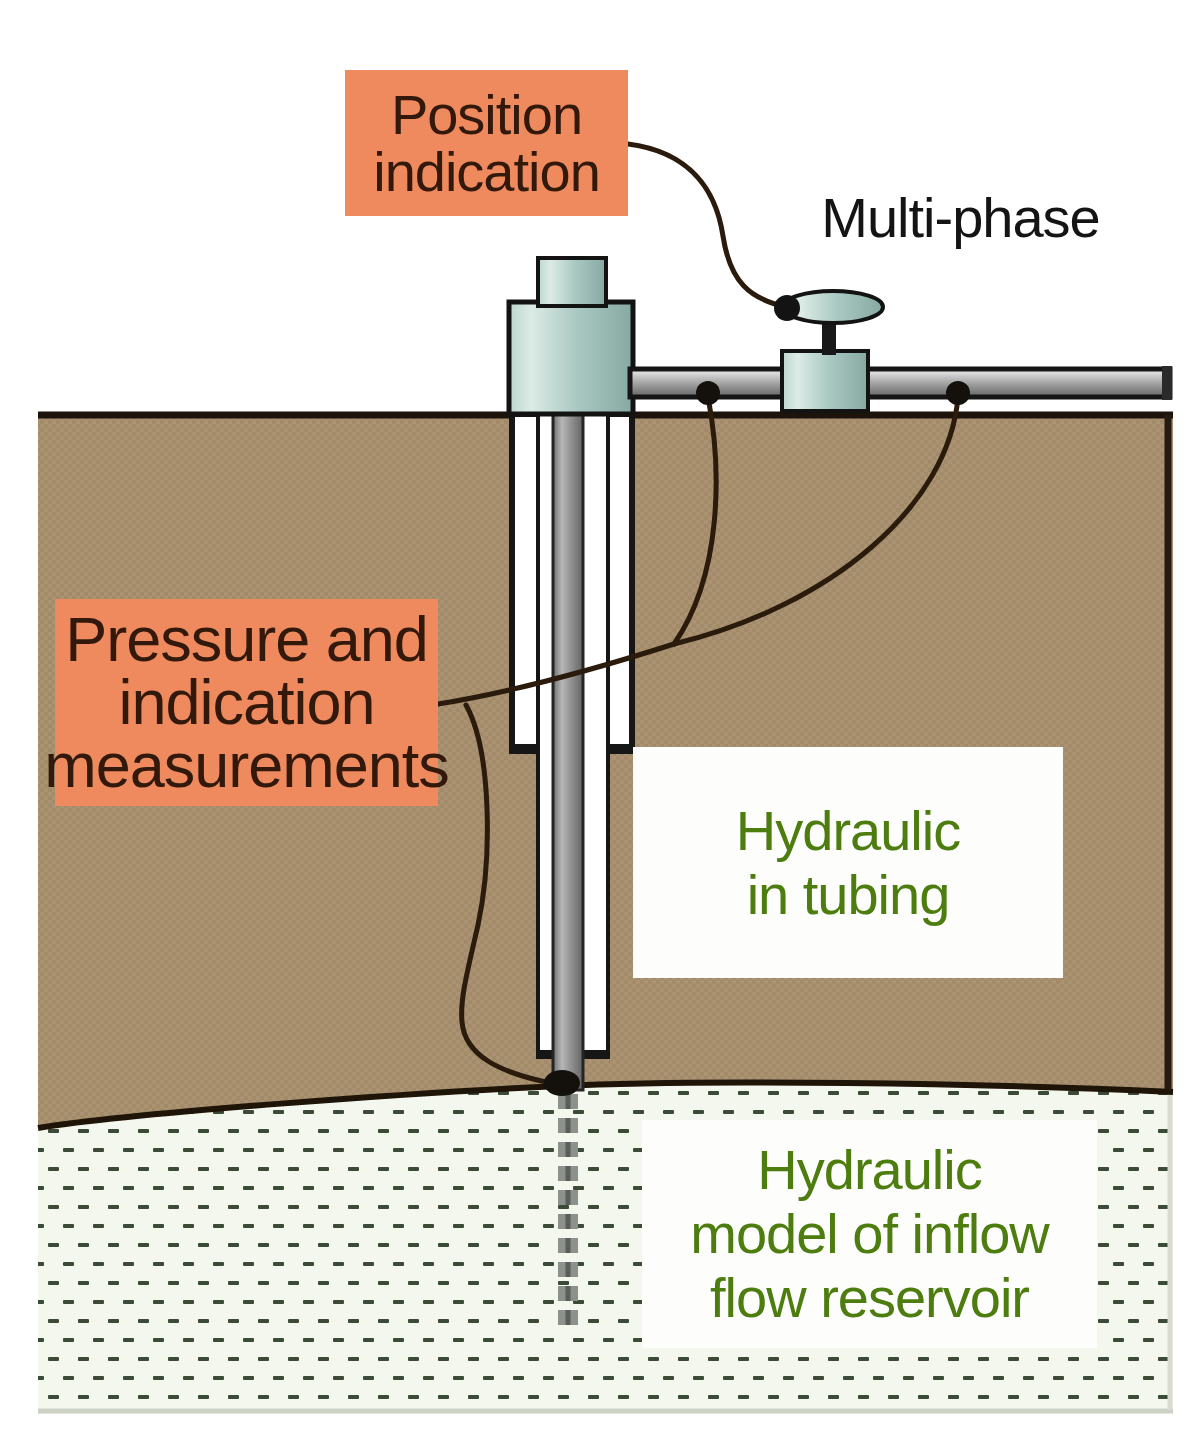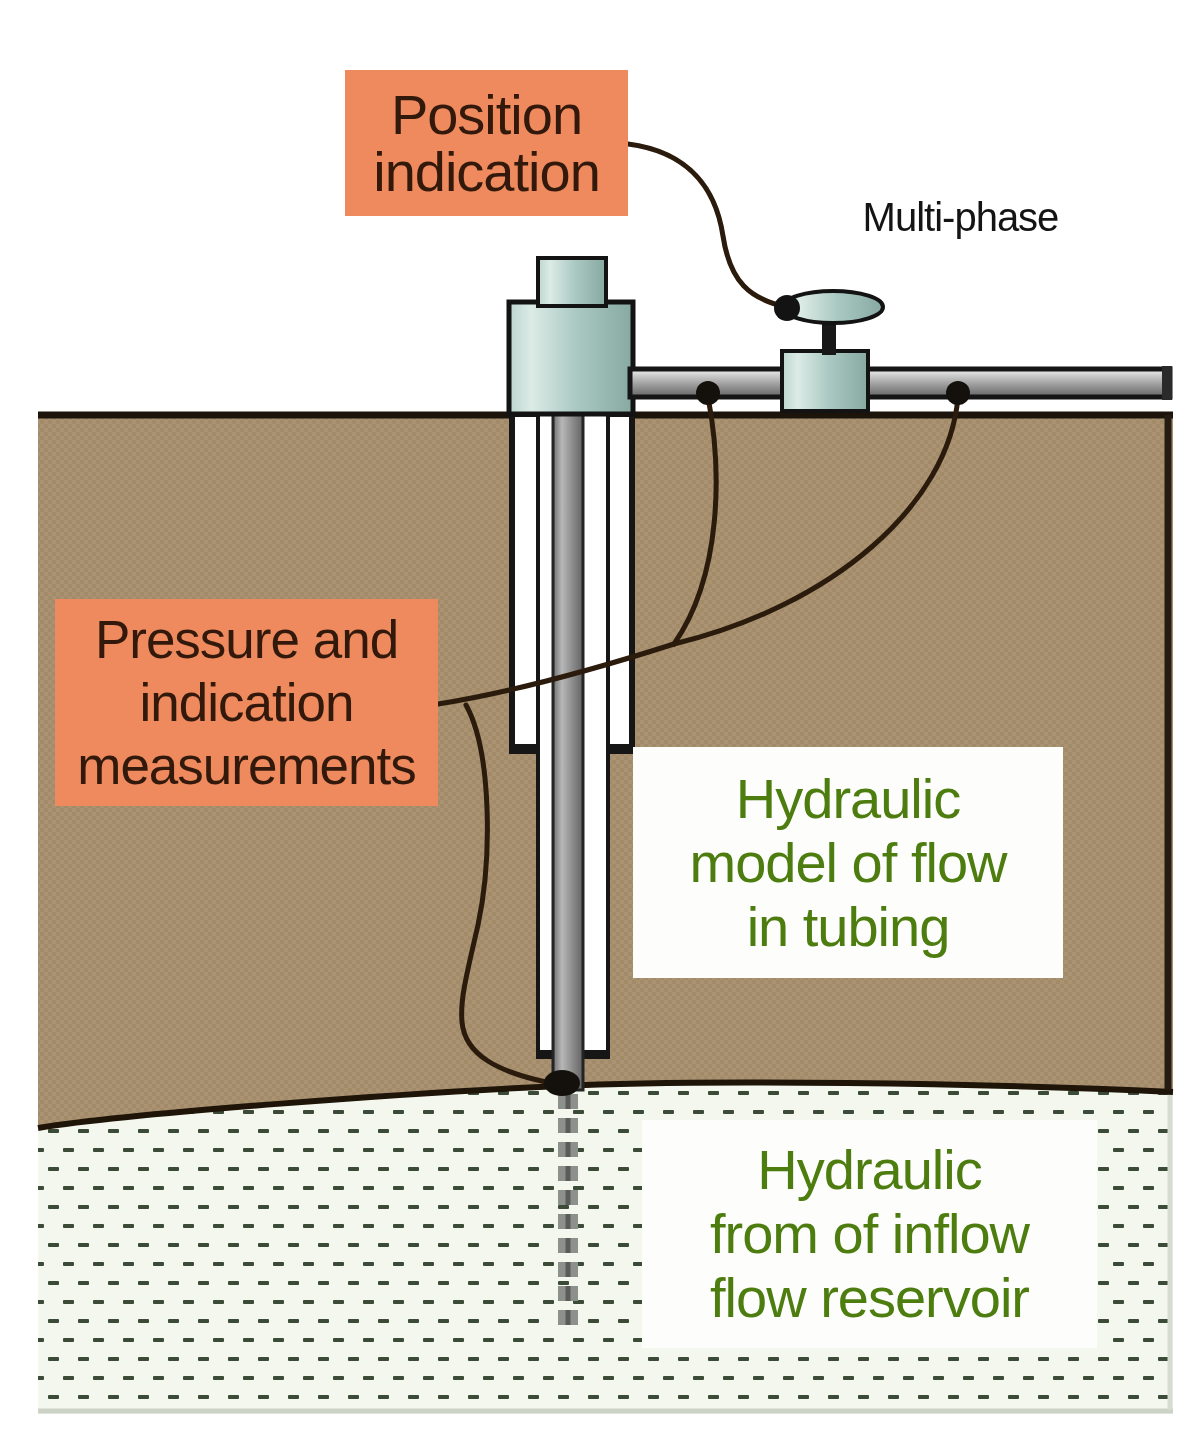--- a/index.html
+++ b/index.html
@@ -25,22 +25,22 @@
     color:#32190b;
   }
   .white-box{
     background:#fdfdfc;
     color:#4d7c0f;
   }
   .plain-text{
     color:#141414;
   }
   #label-position{left:345px;top:70px;width:283px;height:146px;font-size:56px;line-height:57px;}
-  #label-choke{left:763px;top:158px;width:395px;height:118px;font-size:40px;line-height:55px;}
-  #label-pressure{left:55px;top:599px;width:383px;height:207px;font-size:53px;line-height:63px;}
+  #label-choke{left:763px;top:158px;width:395px;height:118px;font-size:56px;line-height:55px;}
+  #label-pressure{left:55px;top:599px;width:383px;height:207px;font-size:63px;line-height:63px;}
   #label-tubing{left:633px;top:747px;width:430px;height:231px;font-size:56px;line-height:64px;}
   #label-inflow{left:642px;top:1120px;width:455px;height:228px;font-size:56px;line-height:64px;}
 </style>
 </head>
 <body>
 
 <div id="stage">
 
   <svg id="artwork" width="1200" height="1440" viewBox="0 0 1200 1440">
     <defs>
@@ -138,23 +138,22 @@
   </div>
 
   <div class="lbl orange-box" id="label-pressure">
     <span>Pressure and</span>
     <span>indication</span>
     <span>measurements</span>
   </div>
 
   <div class="lbl white-box" id="label-tubing">
     <span>Hydraulic</span>
-    <span>model of flow</span>
     <span>in tubing</span>
   </div>
 
   <div class="lbl white-box" id="label-inflow">
     <span>Hydraulic</span>
-    <span>from of inflow</span>
+    <span>model of inflow</span>
     <span>flow reservoir</span>
   </div>
 
 </div>
 
 </body></html>

